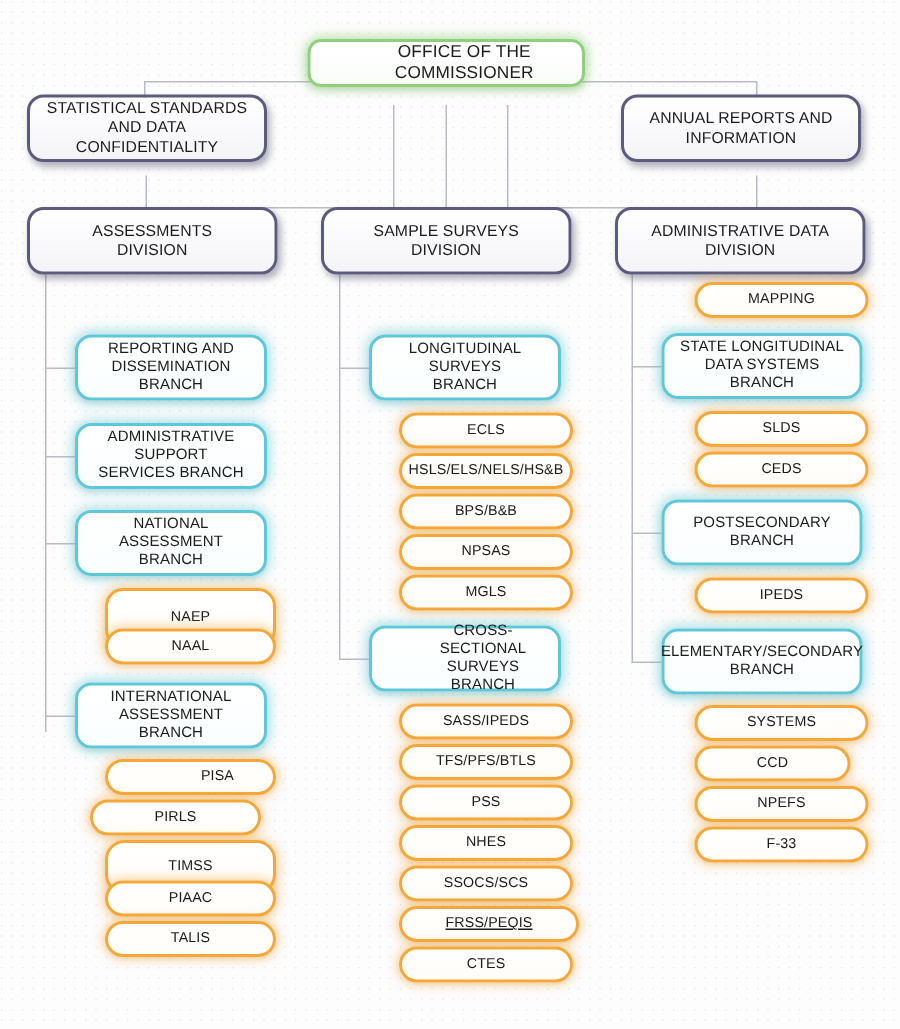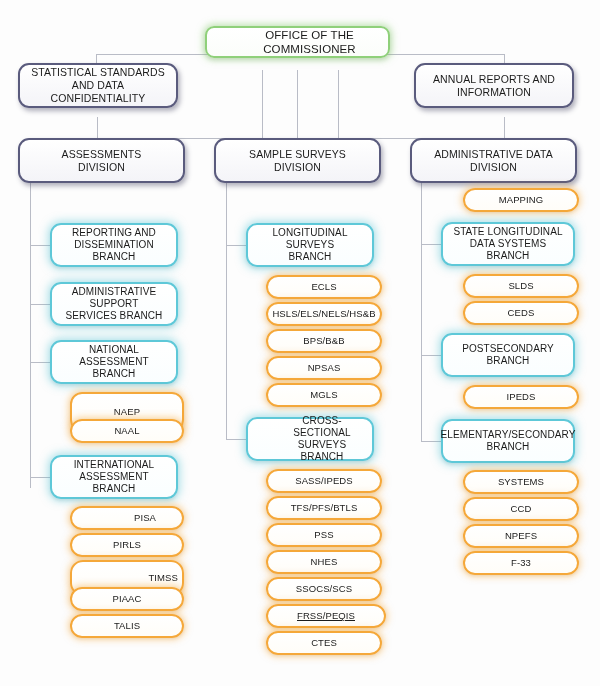--- a/index.html
+++ b/index.html
@@ -191,24 +191,24 @@
   <div class="box cyan" style="left:50px; top:455px; width:128px; height:44px;">
     <span>
       <span>INTERNATIONAL</span>
       <span>ASSESSMENT BRANCH</span>
     </span>
   </div>
 
   <div class="box orange" style="left:70px; top:506px; width:114px; height:24px;padding-left:36px;">
     <span>PISA</span>
   </div>
-  <div class="box orange" style="left:70px; top:533px; width:114px; height:24px;">
+  <div class="box orange" style="left:60px; top:533px; width:114px; height:24px;">
     <span>PIRLS</span>
   </div>
-  <div class="box orange" style="left:70px; top:560px; width:114px; height:36px;justify-content:flex-end;">
+  <div class="box orange" style="left:70px; top:560px; width:114px; height:36px;">
     <span>TIMSS</span>
   </div>
   <div class="box orange" style="left:70px; top:587px; width:114px; height:24px;">
     <span>PIAAC</span>
   </div>
   <div class="box orange" style="left:70px; top:614px; width:114px; height:24px;">
     <span>TALIS</span>
   </div>
 
   <div class="box cyan" style="left:246px; top:223px; width:128px; height:44px;">
@@ -294,21 +294,21 @@
   <div class="box cyan" style="left:441px; top:419px; width:134px; height:44px;">
     <span>
       <span>ELEMENTARY/SECONDARY</span>
       <span>BRANCH</span>
     </span>
   </div>
 
   <div class="box orange" style="left:463px; top:470px; width:116px; height:24px;">
     <span>SYSTEMS</span>
   </div>
-  <div class="box orange" style="left:463px; top:497px; width:116px; height:24px;">
+  <div class="box orange" style="left:463px; top:497px; width:104px; height:24px;">
     <span>CCD</span>
   </div>
   <div class="box orange" style="left:463px; top:524px; width:116px; height:24px;">
     <span>NPEFS</span>
   </div>
   <div class="box orange" style="left:463px; top:551px; width:116px; height:24px;">
     <span>F-33</span>
   </div>
 
 </div>

